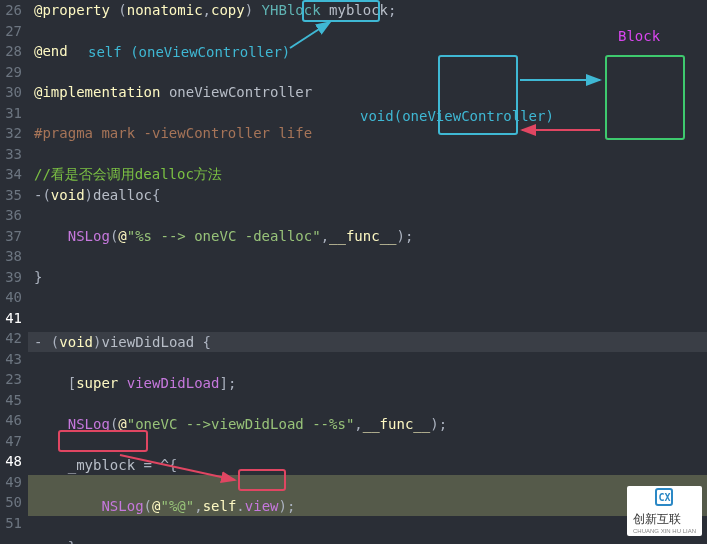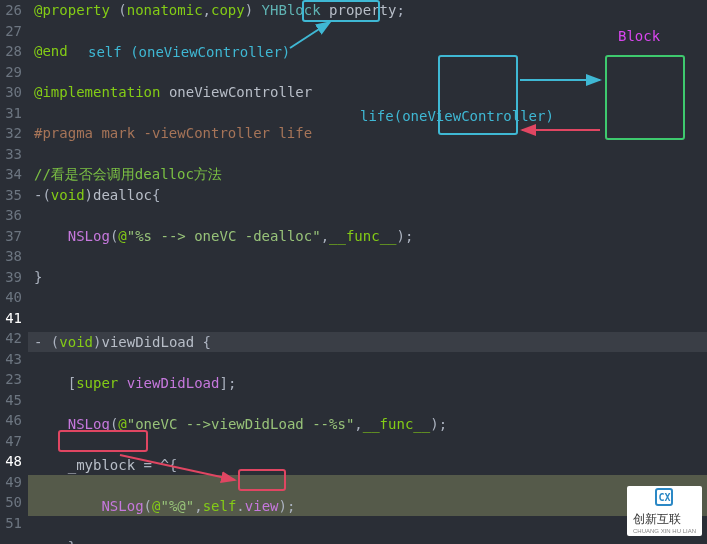--- a/index.html
+++ b/index.html
@@ -46,21 +46,21 @@
       background: #555a4a;
     }
     .code-line.active-bg {
       background: #3a3e46;
       margin-top: 24px;
     }
     .kw-purple { color: #c678dd; }
     .kw-teal { color: #5fb3b3; }
     .kw-green { color: #98c379; }
     .kw-white { color: #abb2bf; }
-    .kw-pink { color: #84cc16; }
+    .kw-pink { color: #fef9c3; }
     .kw-brown { color: #a67458; }
     .kw-lime { color: #7bc043; margin-top: 20px; }
     .kw-ltgray { color: #b8bec8; }
     
     .overlay {
       position: absolute;
       top: 0;
       left: 0;
       width: 100%;
       height: 100%;
@@ -161,21 +161,21 @@
     <div class="gutter-line">45</div>
     <div class="gutter-line">46</div>
     <div class="gutter-line">47</div>
     <div class="gutter-line active">48</div>
     <div class="gutter-line">49</div>
     <div class="gutter-line">50</div>
     <div class="gutter-line">51</div>
   </div>
 
   <div class="code">
-    <div class="code-line"><span class="kw-pink">@property</span><span class="kw-white"> (</span><span class="kw-pink">nonatomic</span><span class="kw-white">,</span><span class="kw-pink">copy</span><span class="kw-white">) </span><span class="kw-teal">YHBlock</span><span class="kw-white"> </span><span class="kw-ltgray">property</span><span class="kw-white">;</span></div>
+    <div class="code-line"><span class="kw-pink">@property</span><span class="kw-white"> (</span><span class="kw-pink">nonatomic</span><span class="kw-white">,</span><span class="kw-pink">copy</span><span class="kw-white">) </span><span class="kw-teal">YHBlock</span><span class="kw-white"> </span><span class="kw-ltgray">myblock</span><span class="kw-white">;</span></div>
     <div class="code-line"></div>
     <div class="code-line"><span class="kw-pink">@end</span></div>
     <div class="code-line"></div>
     <div class="code-line"><span class="kw-pink">@implementation</span><span class="kw-white"> </span><span class="kw-ltgray">oneViewController</span></div>
     <div class="code-line"></div>
     <div class="code-line"><span class="kw-brown">#pragma mark -viewController life</span></div>
     <div class="code-line"></div>
     <div class="code-line"><span class="kw-lime">//看是否会调用dealloc方法</span></div>
     <div class="code-line"><span class="kw-white">-(</span><span class="kw-pink">void</span><span class="kw-white">)</span><span class="kw-ltgray">dealloc</span><span class="kw-white">{</span></div>
     <div class="code-line"></div>
@@ -202,21 +202,21 @@
   <div class="box-cyan" style="left:302px; top:0px; width:78px; height:22px;"></div>
 
   <div class="anno-cyan" style="left:88px; top:44px;">self (oneViewController)</div>
 
   <div class="box-cyan" style="left:438px; top:55px; width:80px; height:80px;"></div>
 
   <div class="box-green" style="left:605px; top:55px; width:80px; height:85px;"></div>
 
   <div class="anno-green" style="left:618px; top:28px;">Block</div>
 
-  <div class="anno-cyan" style="left:360px; top:108px;">life(oneViewController)</div>
+  <div class="anno-cyan" style="left:360px; top:108px;">void(oneViewController)</div>
 
   <div class="box-red" style="left:58px; top:430px; width:90px; height:22px;"></div>
 
   <div class="box-red" style="left:238px; top:469px; width:48px; height:22px;"></div>
 
   <svg width="707" height="544" style="position:absolute;top:0;left:0;">
     <defs>
       <marker id="arrow-cyan" markerWidth="8" markerHeight="8" refX="7" refY="3" orient="auto">
         <path d="M0,0 L8,3 L0,6 Z" fill="#3fb8d4"></path>
       </marker>

